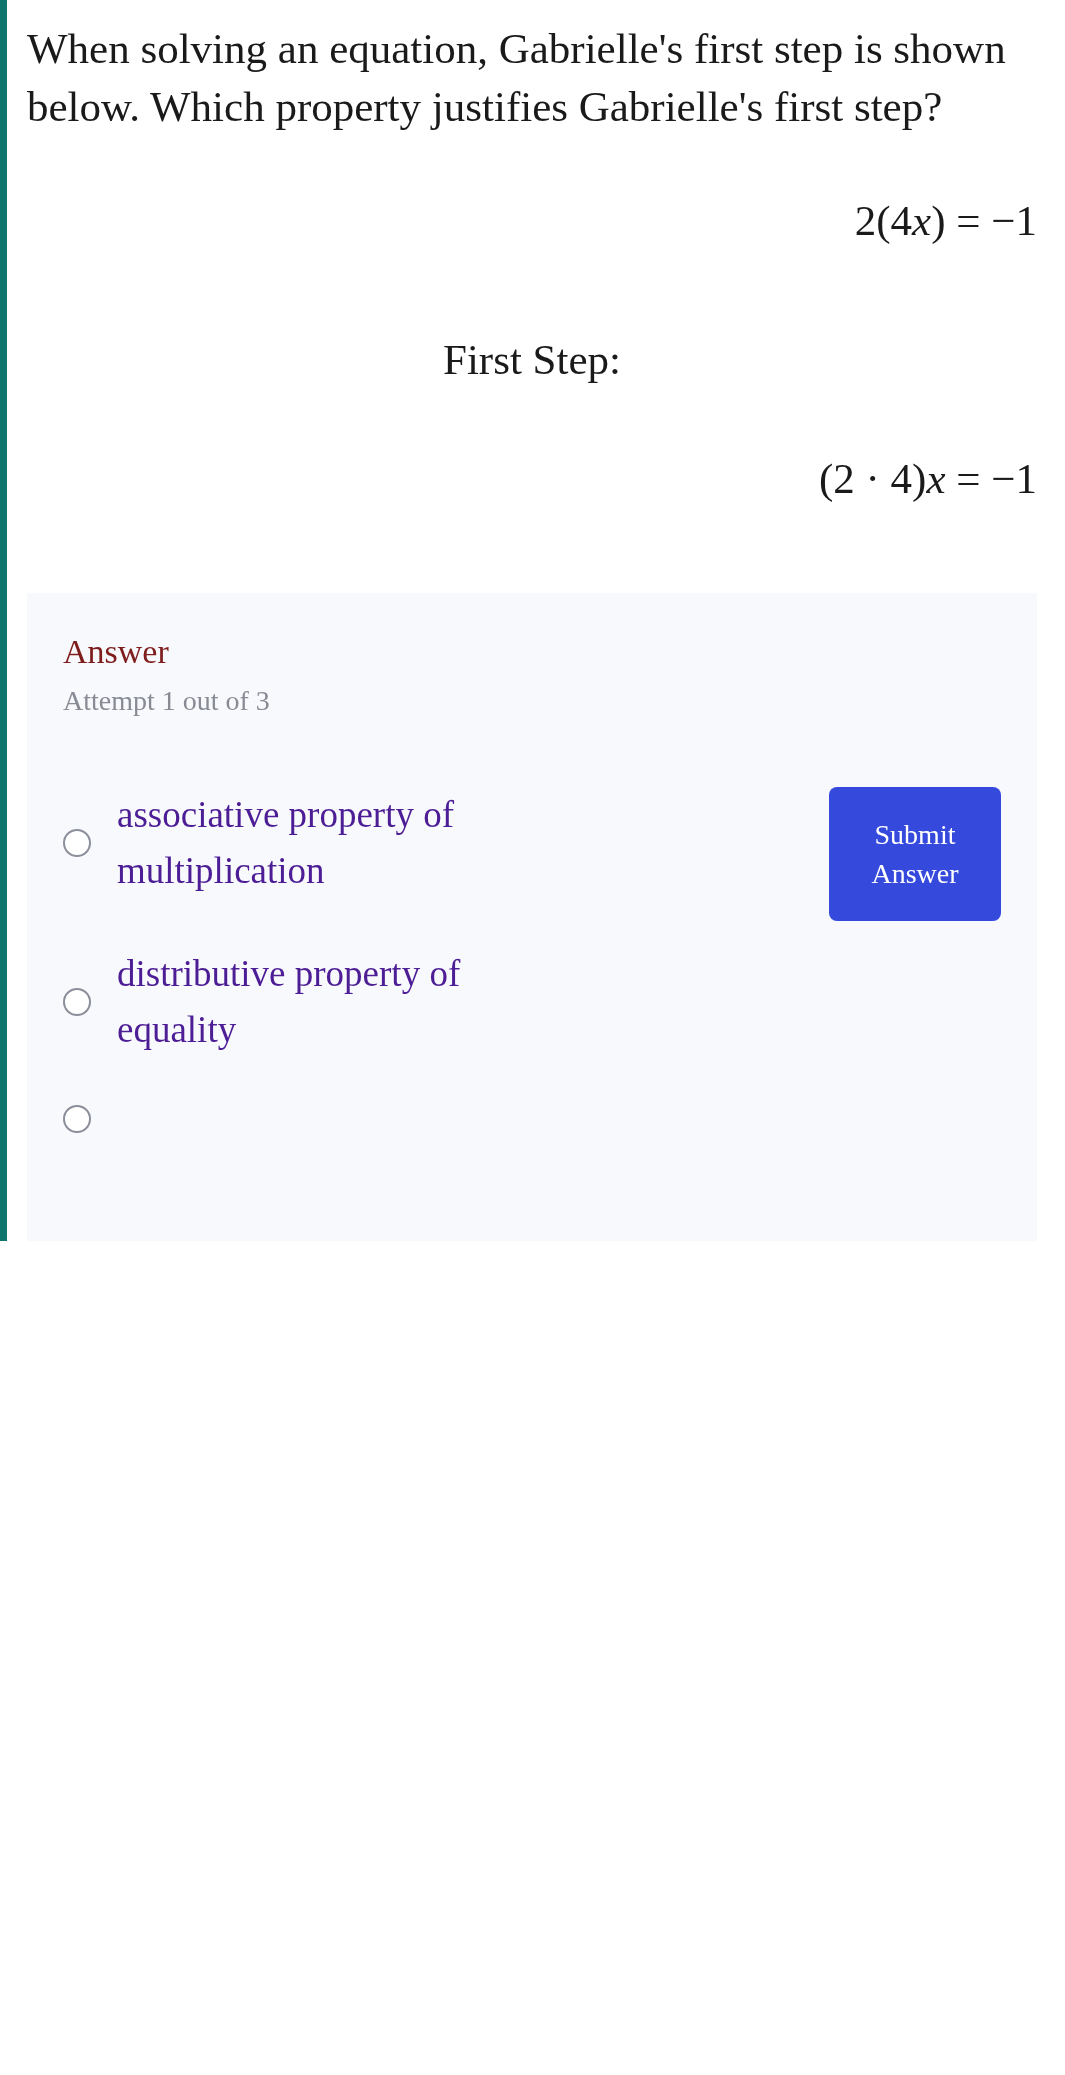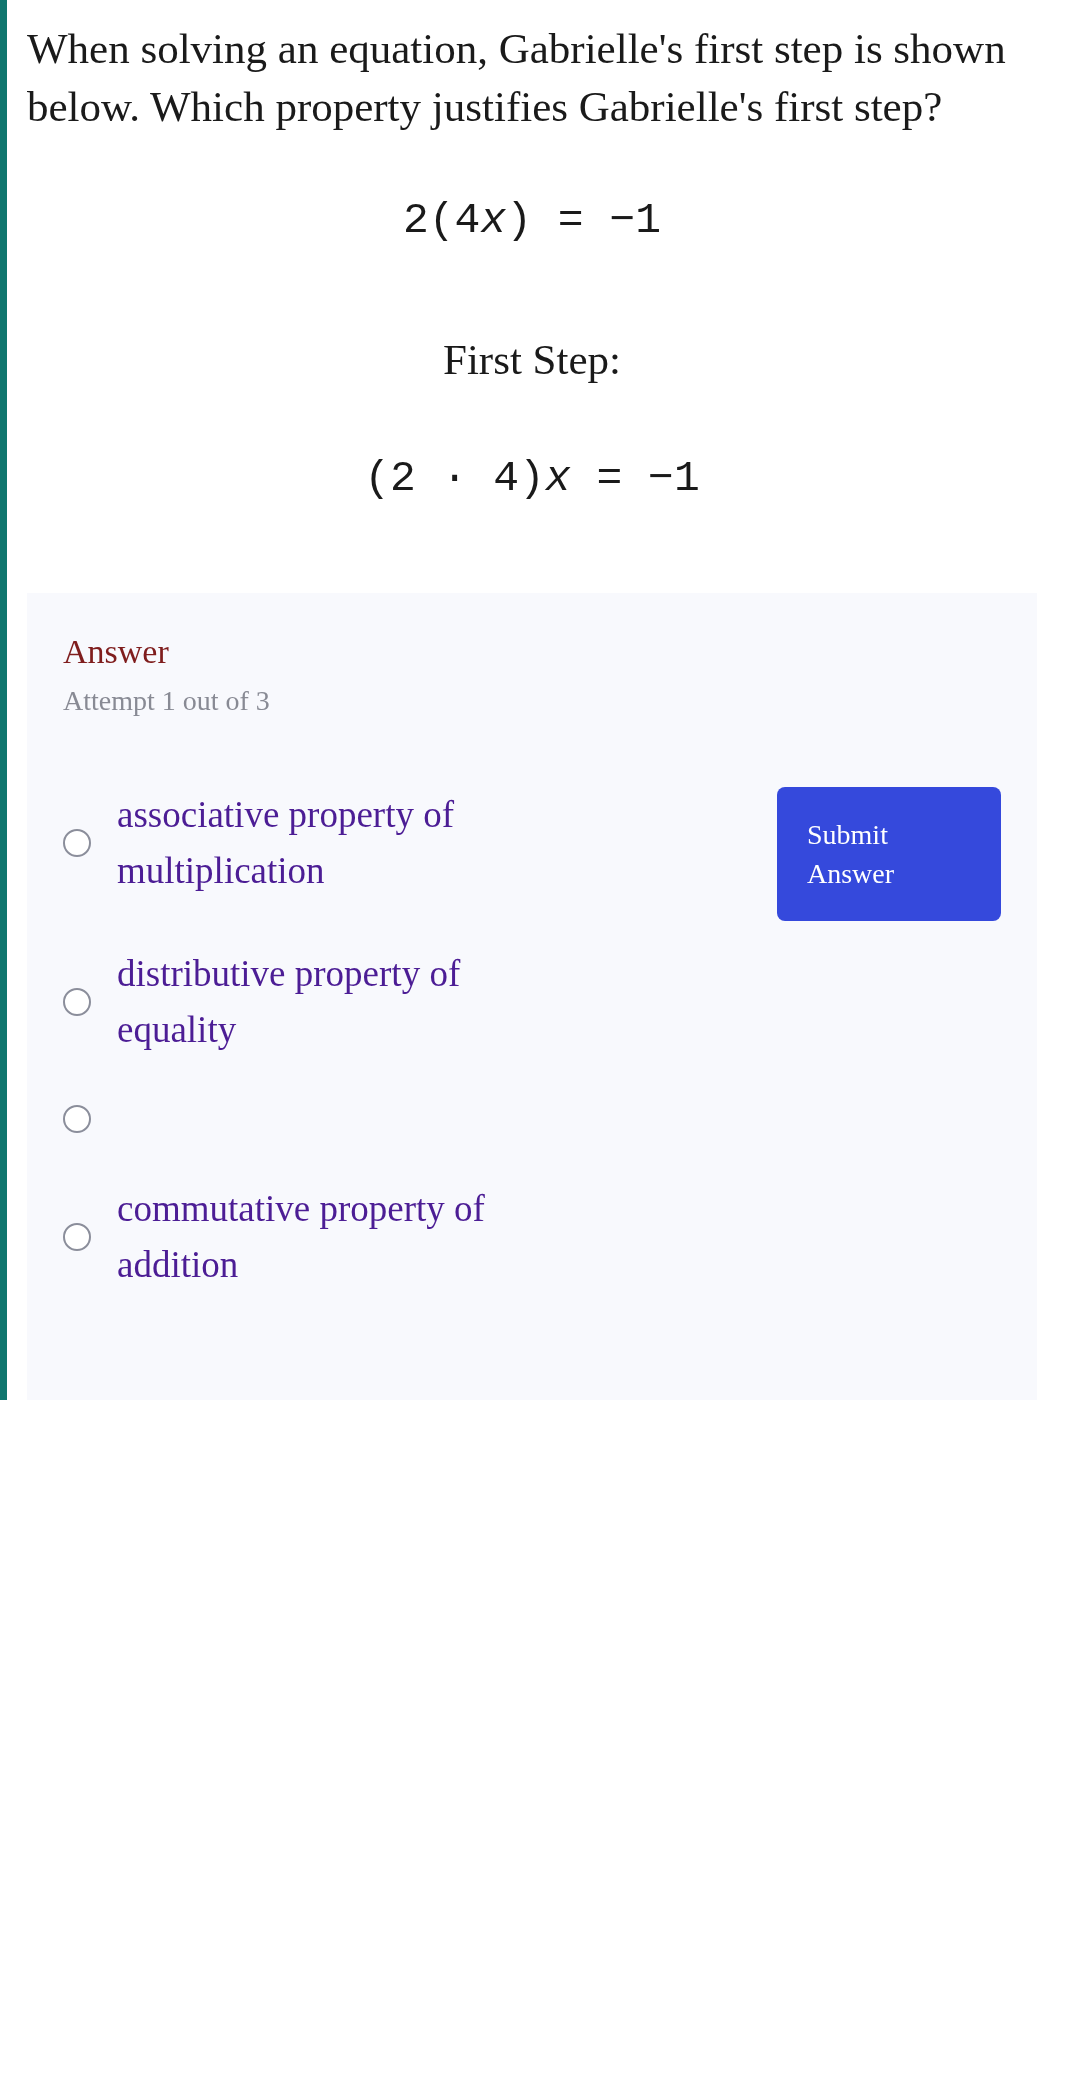--- a/index.html
+++ b/index.html
@@ -23,23 +23,24 @@
     text-align: center;
     margin-bottom: 40px;
   }
   .math-heading {
     font-size: 43px;
     font-family: 'Times New Roman', serif;
     margin-bottom: 70px;
   }
   .math-equation {
     font-size: 43px;
-    font-family: Liberation Mono, monospace;
+    font-family: Liberation Serif, serif;
     font-style: italic;
     margin-bottom: 90px;
+    text-align: right;
   }
   .math-equation .num {
     font-style: normal;
   }
   .answer-panel {
     background: #f8f9fd;
     padding: 40px 36px 60px 36px;
     margin-top: 60px;
   }
   .answer-heading {
@@ -86,25 +87,25 @@
     max-width: 460px;
   }
   .submit-btn {
     background: #3549dc;
     color: #ffffff;
     border: none;
     border-radius: 8px;
     padding: 28px 30px;
     font-size: 28px;
     font-family: Georgia, serif;
-    text-align: left;
+    text-align: center;
     line-height: 1.4;
     cursor: pointer;
     flex-shrink: 0;
-    width: 224px;
+    width: 172px;
   }
 </style>
 </head>
 <body>
 
 <div class="container">
 
   <p class="question-text">When solving an equation, Gabrielle's first step is shown below. Which property justifies Gabrielle's first step?</p>
 
   <div class="math-block">
@@ -131,24 +132,20 @@
 
         <label class="option">
           <span class="radio-circle"></span>
           <span class="option-label">distributive property of equality</span>
         </label>
 
         <label class="option">
           <span class="radio-circle"></span>
         </label>
 
-        <label class="option">
-          <span class="radio-circle"></span>
-          <span class="option-label">commutative property of addition</span>
-        </label>
 
       </div>
 
       <button class="submit-btn">Submit Answer</button>
     </div>
   </div>
 
 </div>
 
 </body></html>

